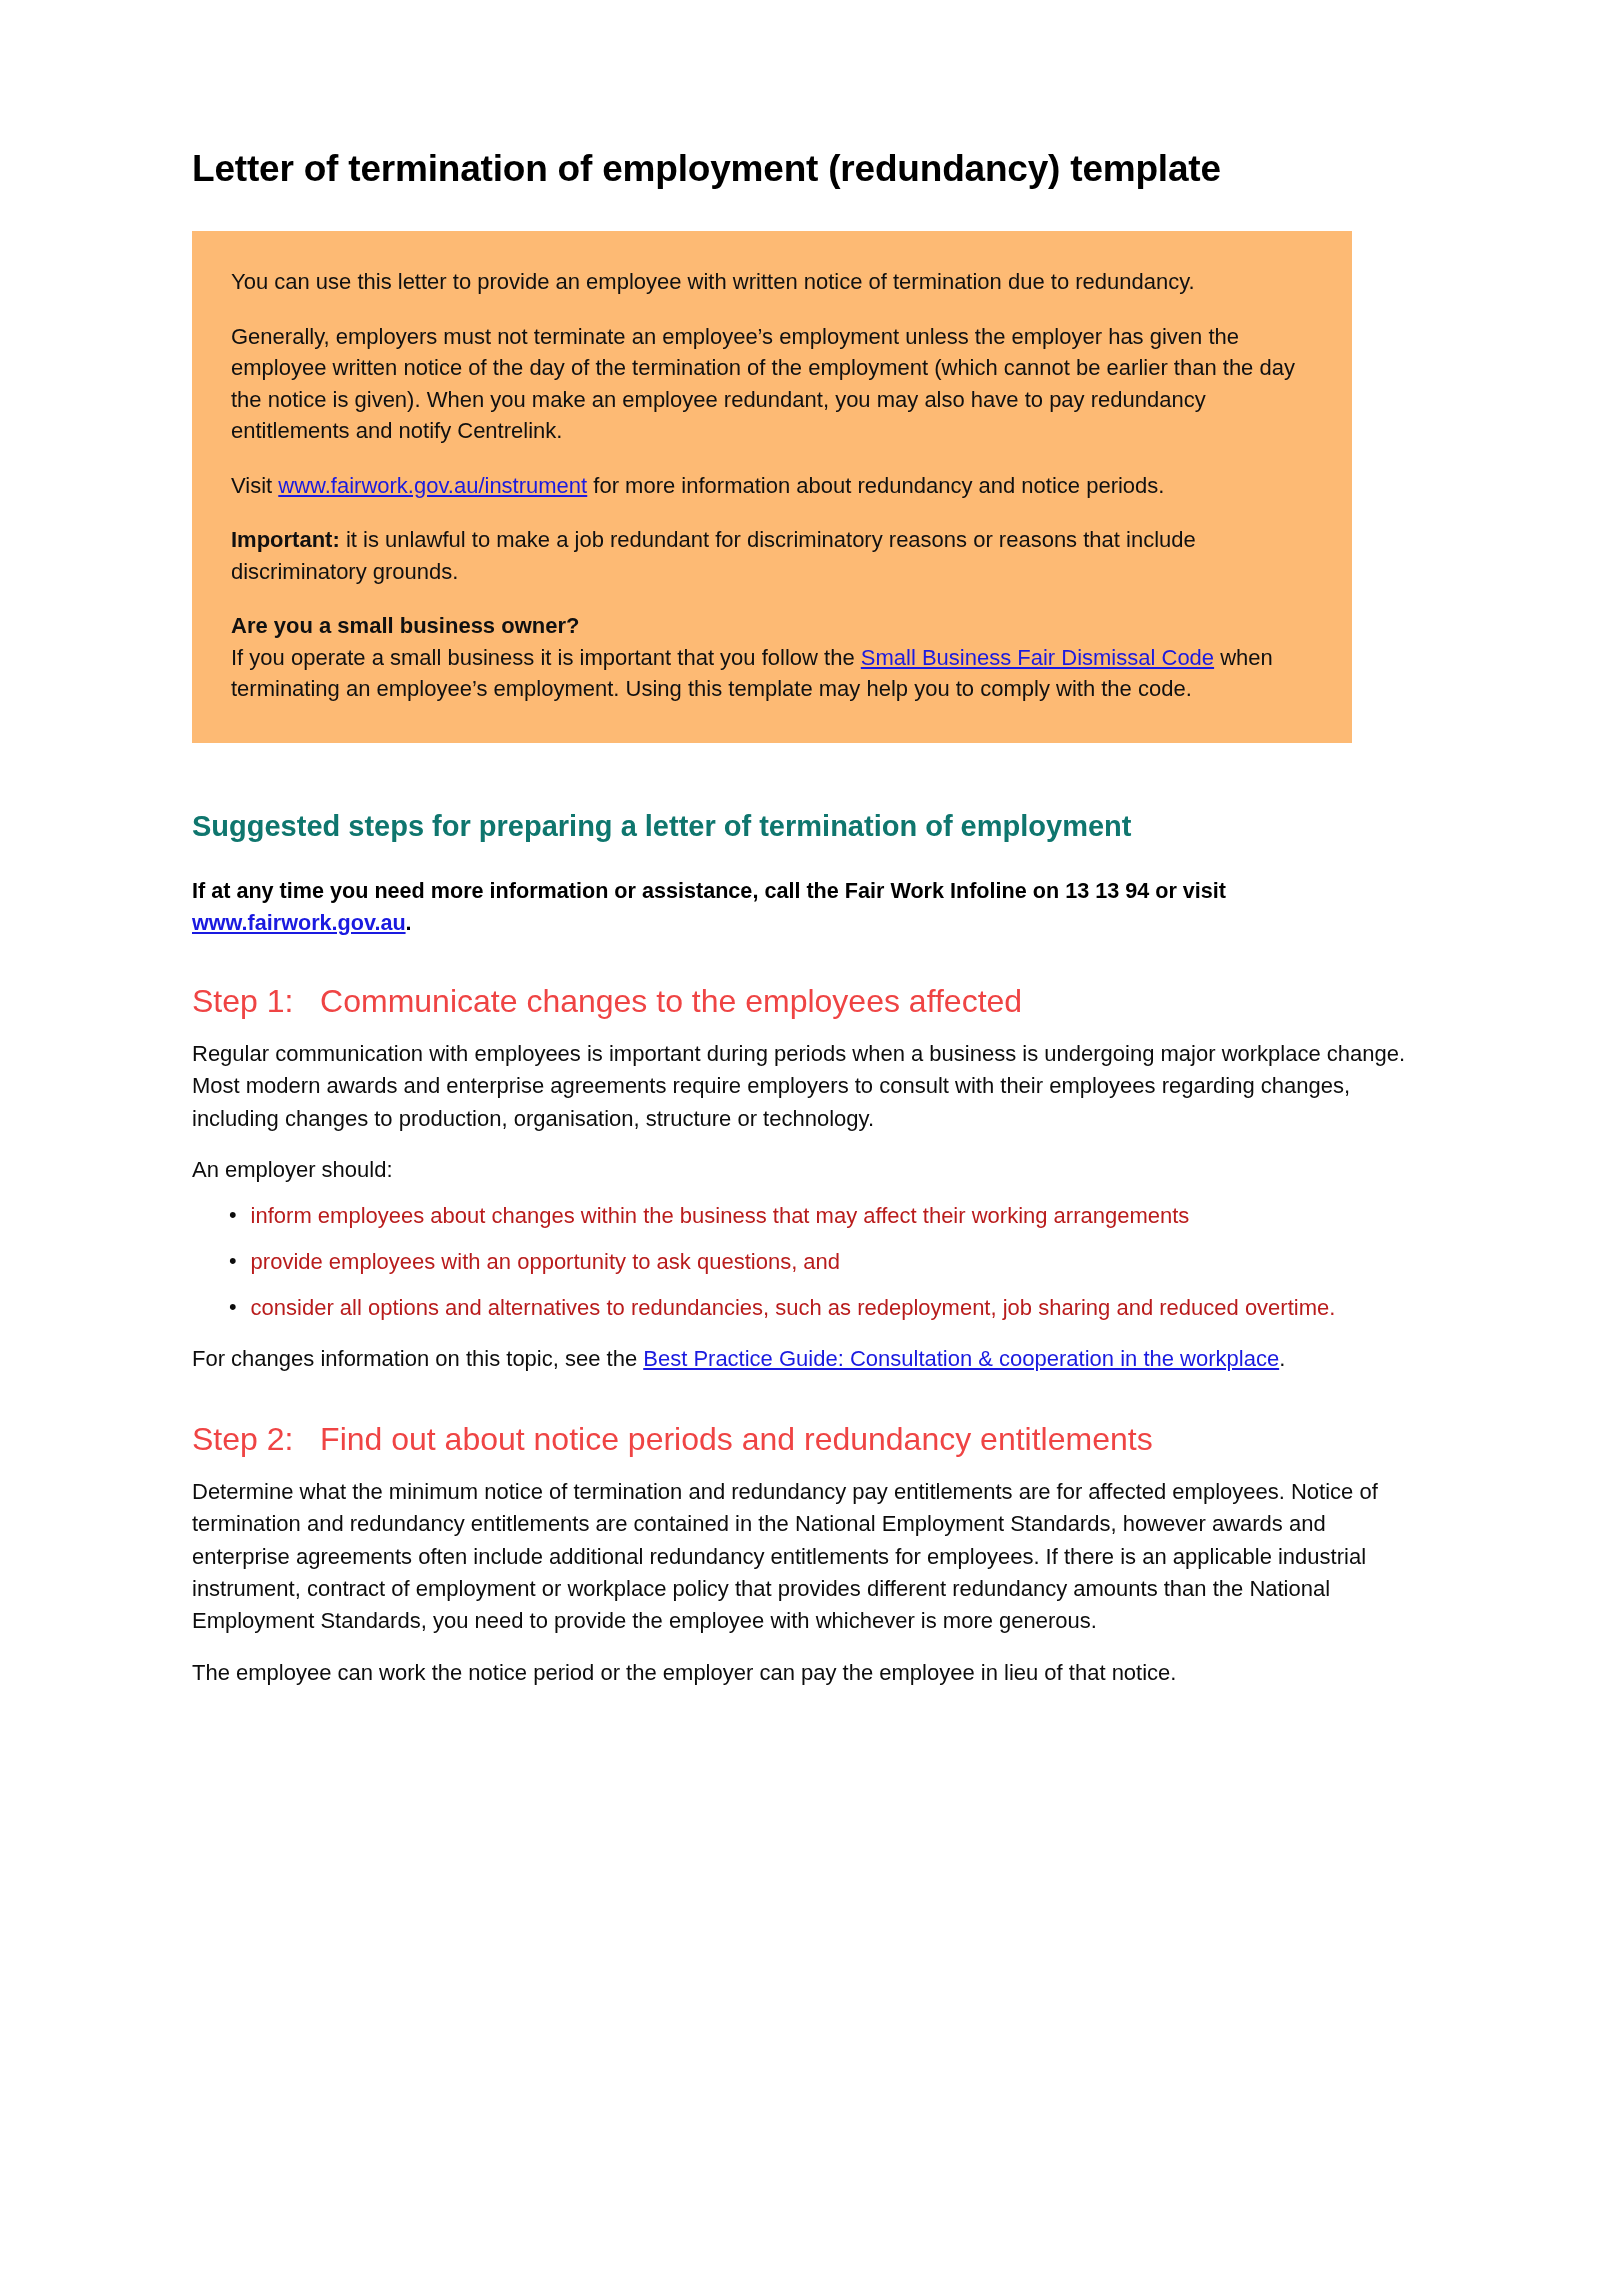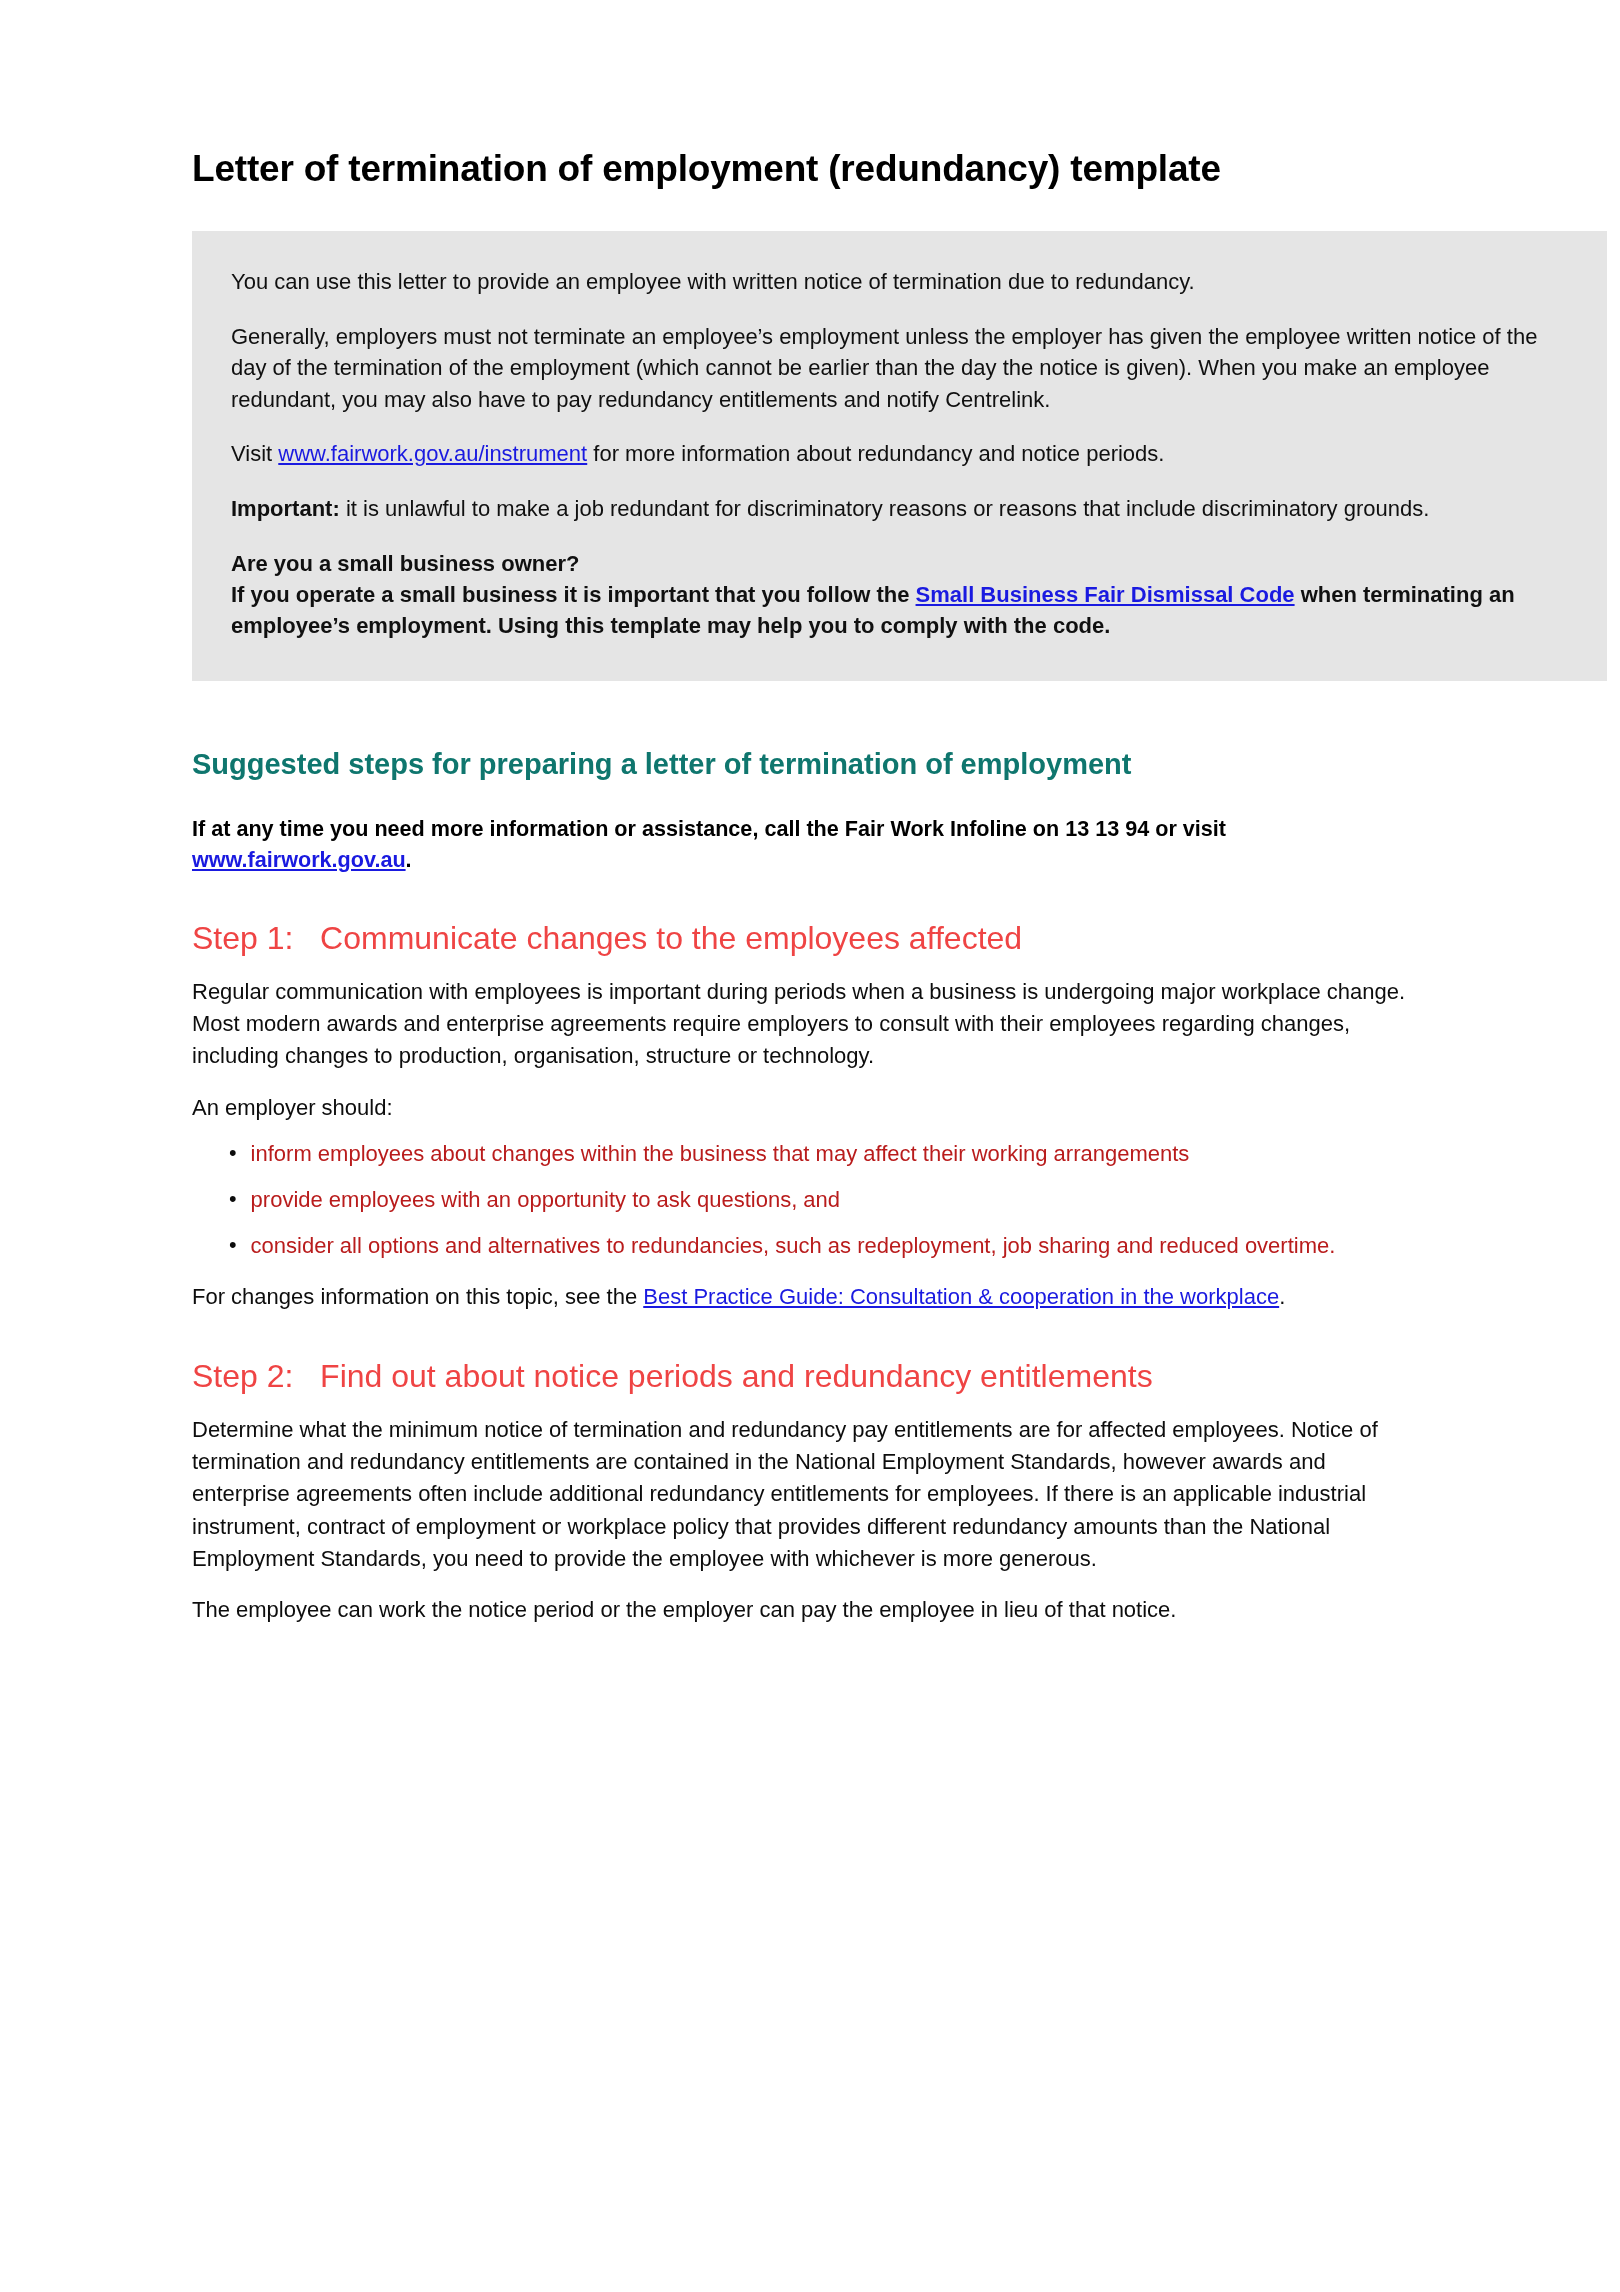--- a/index.html
+++ b/index.html
@@ -40,35 +40,34 @@
     font-weight: bold;
     letter-spacing: -0.2px;
     line-height: 1.2;
     color: #000000;
     margin: 0;
     padding-top: 147px;
   }
 
   
   .callout {
-    background: #e5e5e5;
+    background: #fdba74;
     margin-top: 40px;
     padding: 35px 39px 39px 39px;
     box-sizing: border-box;
-    width: 1415px;
+    width: 1160px;
   }
   .callout p {
     margin: 0 0 23.5px 0;
     font-size: 22px;
     line-height: 1.42;
     color: #101010;
   }
   .callout p:last-child {
     margin-bottom: 0;
-    font-weight: bold;
   }
   .callout .tight {
     margin-bottom: 0;
   }
 
   .strong {
     font-weight: bold;
   }
 
   a.link, .link {

